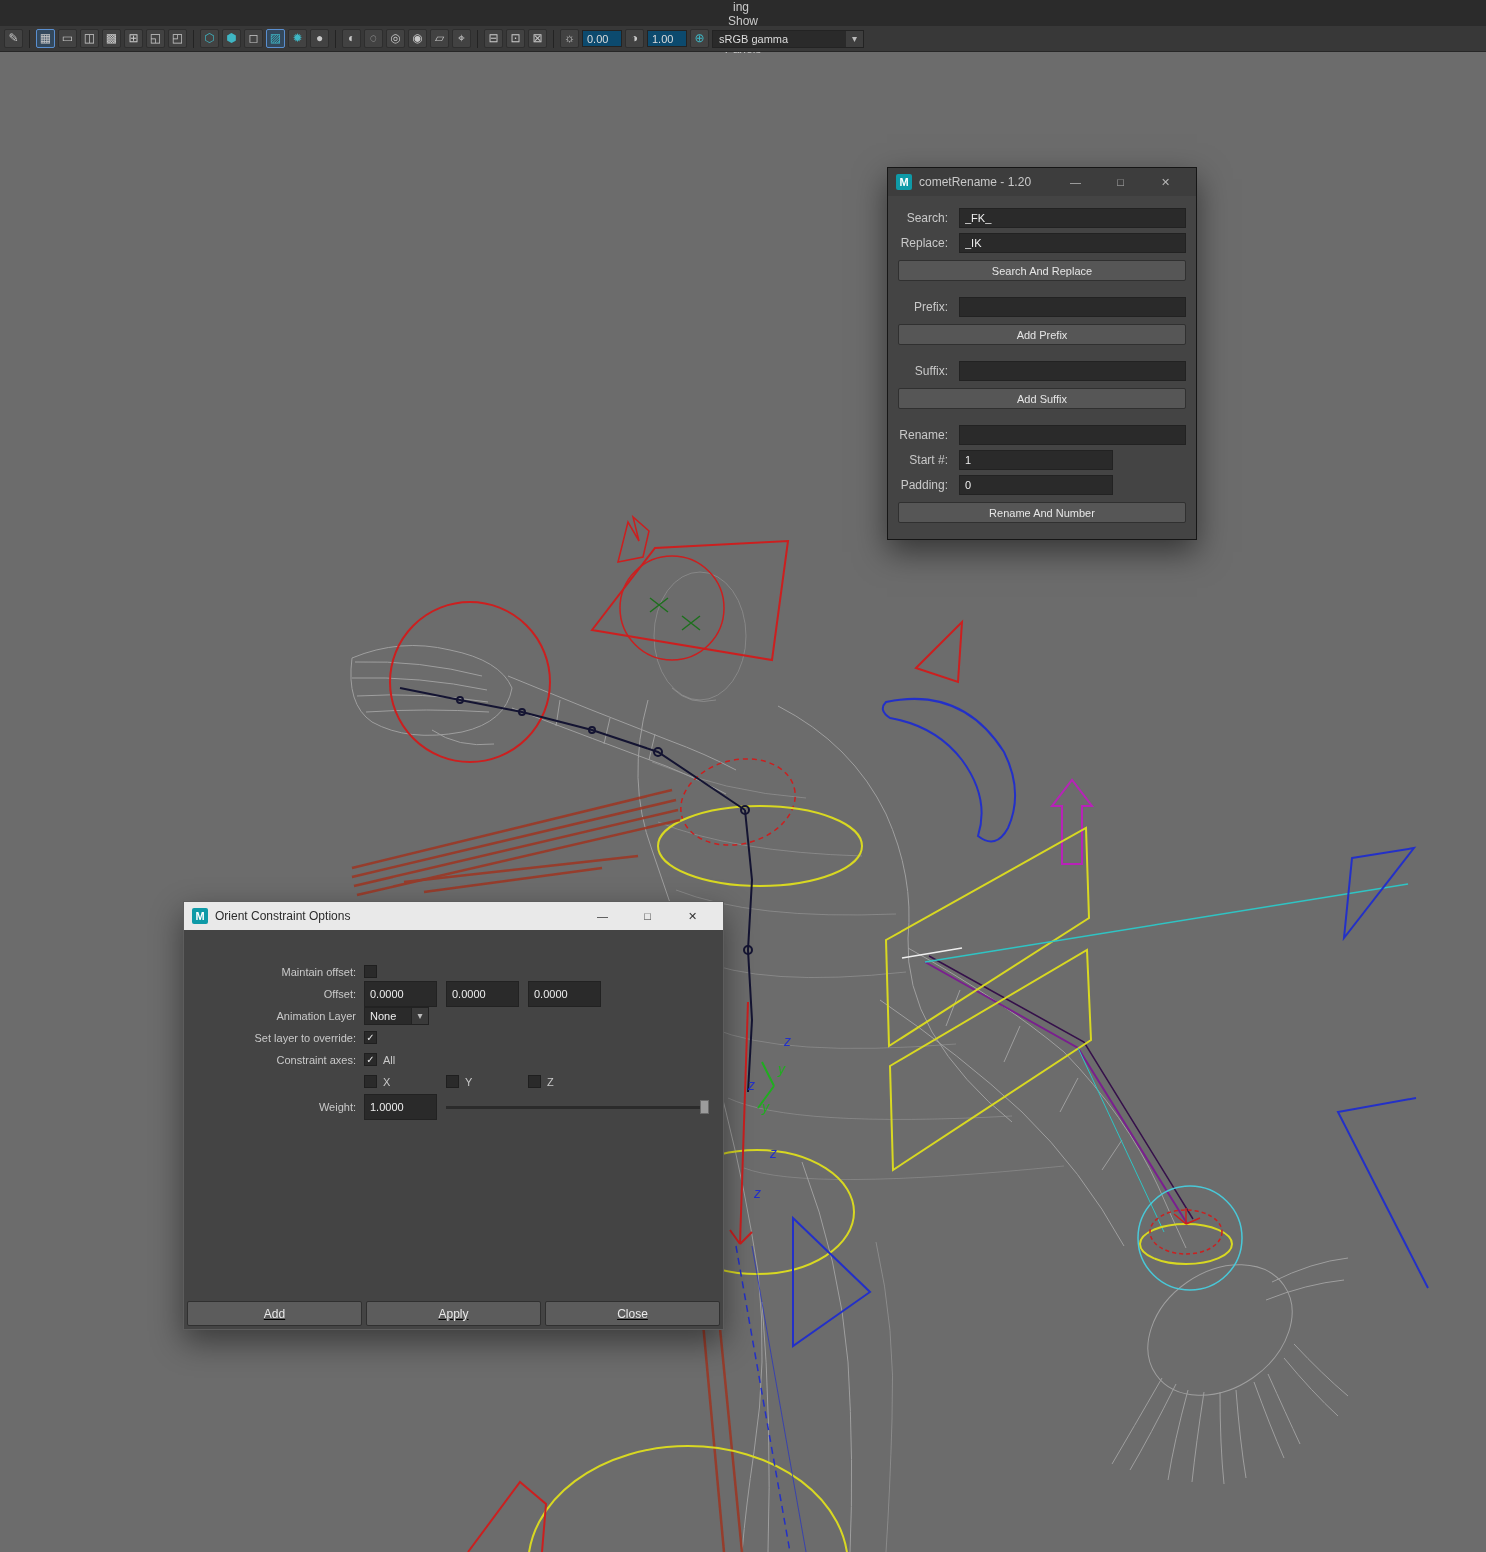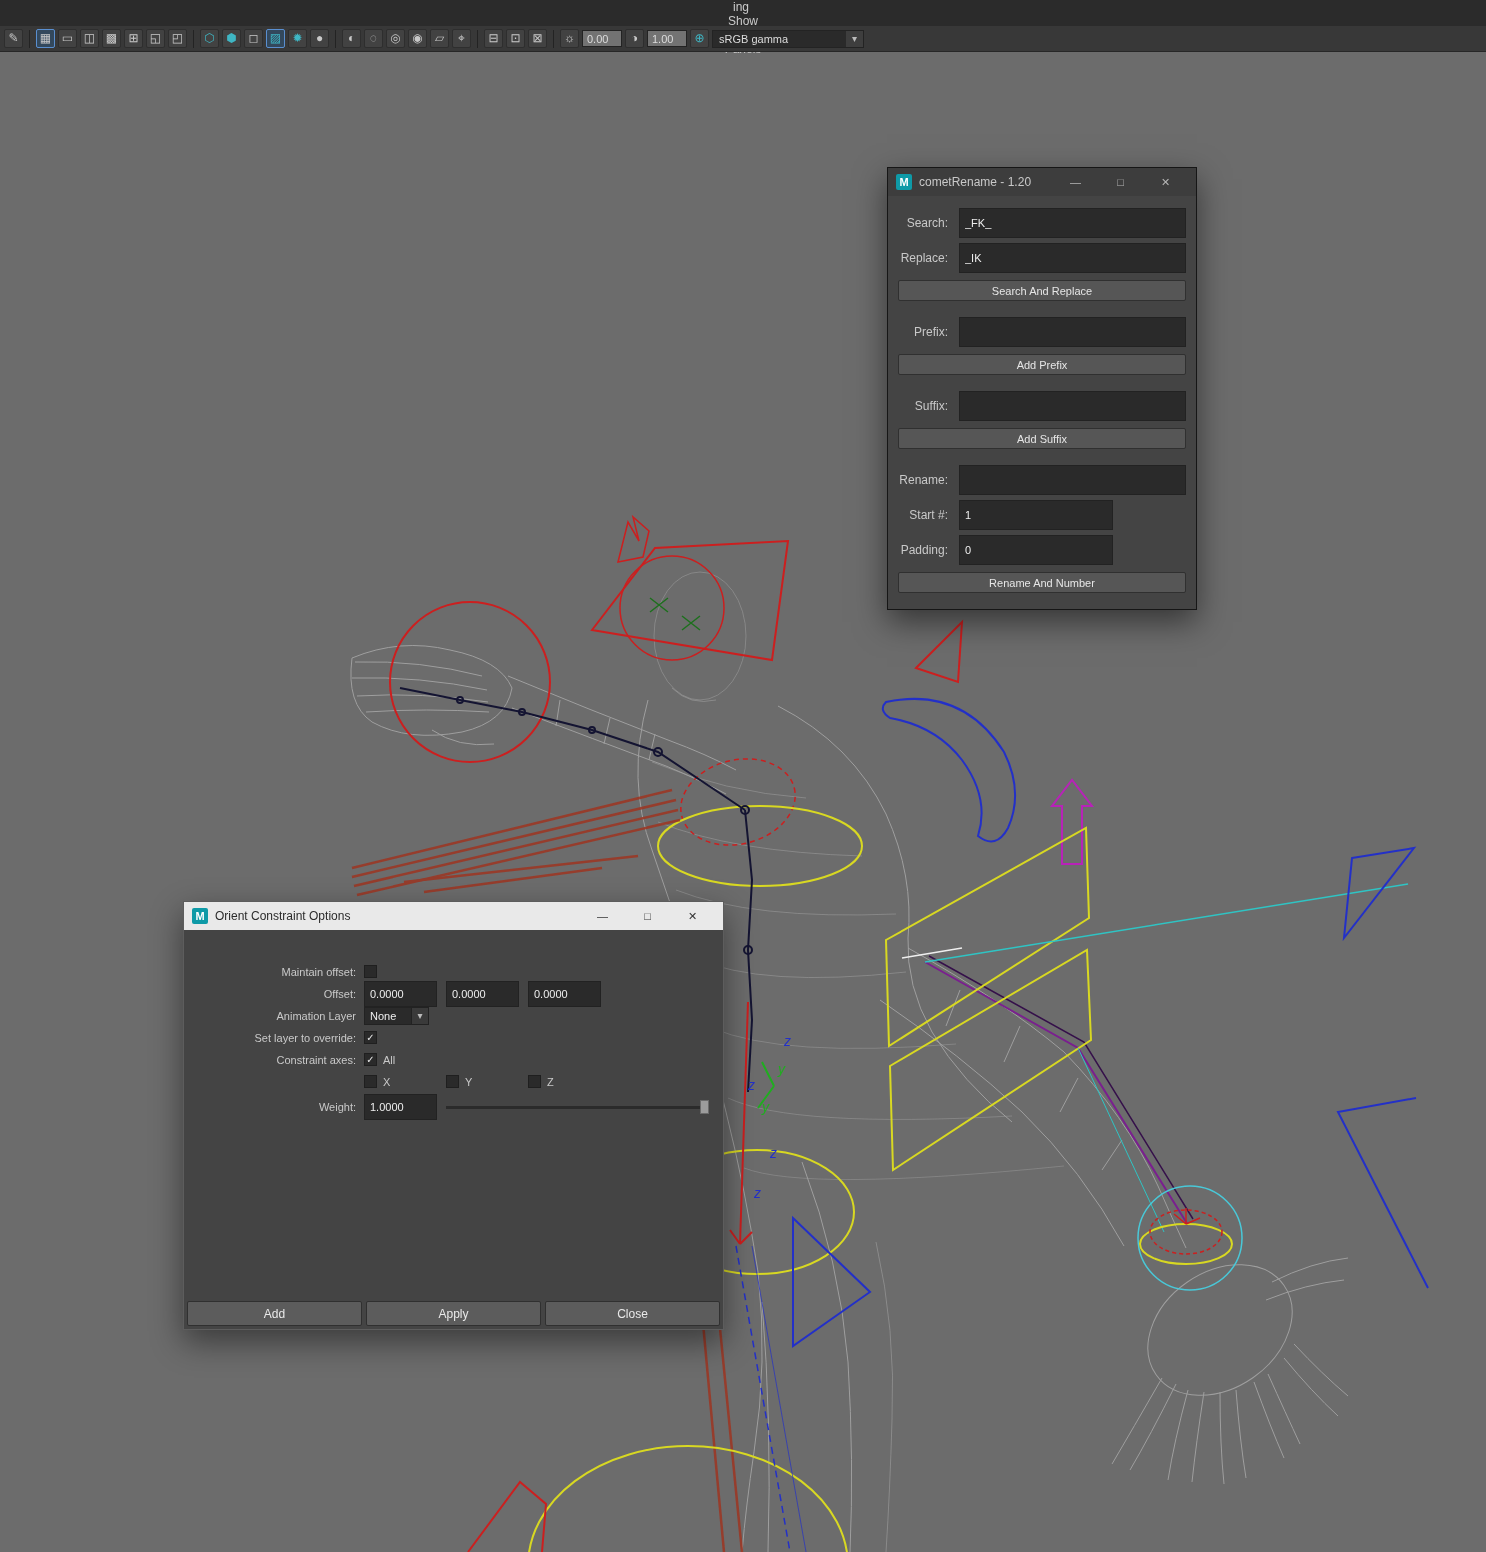--- a/index.html
+++ b/index.html
@@ -10,21 +10,21 @@
   .menubar { position:absolute; top:0; left:0; width:100%; height:26px; background:#2b2b2b; display:flex; align-items:center; z-index:5;flex-direction:column; }
   .menu-item { color:#cbcbcb; font-size:12px; padding:0 10px; height:100%; display:flex; align-items:center; cursor:default; }
   .menu-item.partial { padding-left:2px; padding-right:6px; }
 
   
   .toolbar { position:absolute; top:26px; left:0; width:100%; height:26px; background:#383838; border-bottom:1px solid #272727; display:flex; align-items:center; gap:3px; padding:0 4px; z-index:5; }
   .tbi { width:19px; height:19px; background:#424242; border:1px solid #2e2e2e; color:#c9c9c9; font-size:12px; line-height:17px; text-align:center; border-radius:2px; flex:0 0 auto; }
   .tbi.teal { color:#3fb6c4; }
   .tbi.active { border-color:#5a8fd0; background:#33485c; }
   .tsep { width:1px; height:18px; background:#232323; margin:0 3px; flex:0 0 auto; }
-  .tb-field { width:40px; height:17px; background:#737373; border:1px solid #232323; color:#dcdcdc; font-size:11px; padding:0 4px; font-family:inherit; flex:0 0 auto; }
+  .tb-field { width:40px; height:17px; background:#0c4a6e; border:1px solid #232323; color:#dcdcdc; font-size:11px; padding:0 4px; font-family:inherit; flex:0 0 auto; }
   .tb-select { width:152px; height:18px; background:#2a2a2a; border:1px solid #232323; color:#dcdcdc; font-size:11px; display:flex; align-items:center; flex:0 0 auto; }
   .tb-select .val { flex:1; padding:0 6px; }
   .tb-select-arrow { width:17px; height:100%; background:#3e3e3e; color:#bbb; display:flex; align-items:center; justify-content:center; font-size:10px; }
 
   
   .viewport { position:absolute; top:52px; left:0; width:1486px; height:1500px; background:#6c6c6c; overflow:hidden; }
 
   
   .window { position:absolute; border:1px solid #161616; box-shadow:0 12px 30px rgba(0,0,0,.5); background:#444; z-index:10; }
   .titlebar { height:28px; display:flex; align-items:center; padding:0 8px; gap:7px; }
@@ -35,21 +35,21 @@
   .win-controls { margin-left:auto; display:flex; }
   .wc { width:45px; text-align:center; font-size:11px; line-height:28px; cursor:default; }
   .titlebar.dark .wc { color:#b6b6b6; }
   .titlebar.light .wc { color:#333; }
 
   
   .comet { left:887px; top:167px; width:310px; }
   .comet-body { padding:12px 10px 16px; }
   .cr-row { display:flex; align-items:center; margin-bottom:5px; }
   .cr-row label { width:50px; text-align:right; margin-right:11px; color:#c9c9c9; font-size:12px; flex:0 0 auto; }
-  .cr-row input { flex:1; height:30px; background:#2a2a2a; border:1px solid #222; color:#eee; font-size:11px; padding:0 5px; font-family:inherit; }
+  .cr-row input { flex:1; height:20px; background:#2a2a2a; border:1px solid #222; color:#eee; font-size:11px; padding:0 5px; font-family:inherit; }
   .cr-row input.small { flex:0 0 55px; }
   .cr-btn { display:block; width:100%; height:21px; margin-top:7px; background:#565656; border:1px solid #303030; border-radius:2px; color:#e6e6e6; font-size:11px; font-family:inherit; }
   .cr-gap { height:16px; }
 
   
   .orient { left:183px; top:901px; width:541px; height:429px; border:1px solid #5d5d5d; box-shadow:0 12px 30px rgba(0,0,0,.45); }
   .oc-menubar { height:24px; background:#3e3e3e; border-bottom:1px solid #333; display:flex; align-items:center; }
   .oc-menu { color:#d6d6d6; font-size:12px; padding:0 12px; }
   .oc-body { position:absolute; top:52px; bottom:31px; left:0; right:0; background:#444; padding-top:9px; }
   .oc-row { display:flex; align-items:center; margin-bottom:5px; height:17px; }
@@ -57,21 +57,21 @@
   .oc-input { width:73px; height:17px; background:#2a2a2a; border:1px solid #222; color:#eee; font-size:11px; padding:12px 5px; margin-right:9px; font-family:inherit; flex:0 0 auto; }
   .checkbox { width:13px; height:13px; background:#2a2a2a; border:1px solid #1f1f1f; color:#e8e8e8; font-size:10px; line-height:12px; text-align:center; flex:0 0 auto; cursor:default; }
   .cb-label { color:#c9c9c9; font-size:11px; margin-left:6px; }
   .cb-group { width:82px; display:flex; align-items:center; flex:0 0 auto; }
   .oc-select { display:flex; align-items:center; height:18px; }
   .oc-select .val { width:48px; height:18px; background:#2a2a2a; border:1px solid #222; color:#eee; font-size:11px; padding:0 5px; line-height:16px; }
   .oc-select .arrow { width:17px; height:18px; background:#3a3a3a; border:1px solid #222; border-left:none; color:#bbb; font-size:10px; text-align:center; line-height:16px; }
   .slider { flex:1; margin-right:14px; position:relative; height:16px; }
   .slider-track { position:absolute; left:0; right:0; top:7px; height:3px; background:#2b2b2b; }
   .slider-handle { position:absolute; right:0; top:1px; width:9px; height:14px; background:#9c9c9c; border:1px solid #6b6b6b; }
-  .oc-buttons { position:absolute; left:3px; right:3px; bottom:3px; display:flex; gap:4px; }
+  .oc-buttons { position:absolute; left:3px; right:3px; bottom:3px; display:flex; gap:4px;text-decoration:underline; }
   .oc-buttons button { flex:1; height:25px; background:#5c5c5c; border:1px solid #303030; border-radius:2px; color:#e9e9e9; font-size:12px; font-family:inherit; }
 </style>
 </head>
 <body>
 
 <div class="menubar">
   <span class="menu-item partial">ing</span>
   <span class="menu-item">Show</span>
   <span class="menu-item">Renderer</span>
   <span class="menu-item">Panels</span>

